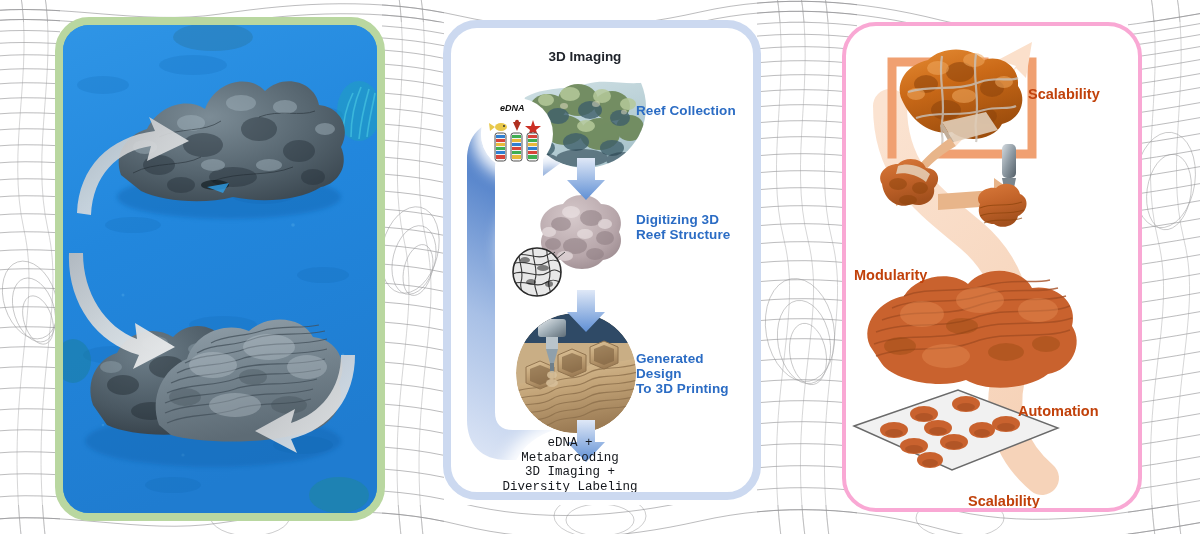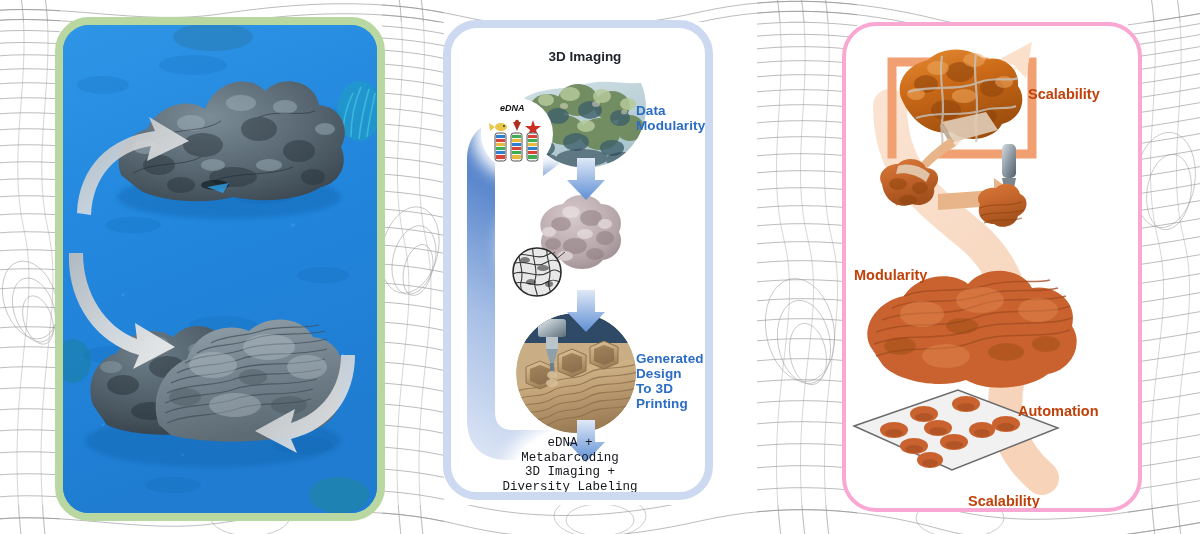--- a/index.html
+++ b/index.html
@@ -21,21 +21,21 @@
   .panel-reef{
     left:55px;top:17px;width:330px;height:504px;
     border:8px solid #b9d7a0;background:#2b8fe0;
     overflow:hidden;
   }
   .sea{position:absolute;inset:0;}
   .sea svg{display:block;width:100%;height:100%;}
 
   
   .panel-pipeline{
-    left:443px;top:20px;width:270px;height:480px;
+    left:443px;top:20px;width:318px;height:480px;
     border:8px solid #ccd9f0;background:#ffffff;
   }
   .pipeline-inner{position:absolute;inset:0;overflow:hidden;border-radius:26px;}
 
   
   .panel-features{
     left:842px;top:22px;width:300px;height:490px;
     border:4px solid #f9a8d4;background:#ffffff;
   }
   .features-inner{position:absolute;inset:0;overflow:hidden;border-radius:27px;}
@@ -471,21 +471,21 @@
               <rect x="47" y="45" width="9" height="3" fill="#e8b93a"></rect>
                 <rect x="47" y="49" width="9" height="3" fill="#2f7fd1"></rect>
               <rect x="47" y="53" width="9" height="3" fill="#d8443a"></rect>
                 <rect x="47" y="57" width="9" height="4" fill="#3fae52"></rect>
             </g>
           </g>
         </svg>
       </div>
       <div class="edna-label" style="left:49px;top:75px;font-style:italic;">eDNA</div>
 
-      <div class="stage-label" style="left:185px;top:75px;">Data Modularity</div>
+      <div class="stage-label" style="left:185px;top:75px;">Reef Collection</div>
 
       <div class="arrow-svg" style="left:115px;top:130px;width:40px;height:42px;">
         <svg viewBox="0 0 40 42" xmlns="http://www.w3.org/2000/svg">
           <defs>
               <linearGradient id="ag1" x1="0" y1="0" x2="0" y2="1">
             <stop offset="0" stop-color="#dfe8f7"></stop>
                 <stop offset="1" stop-color="#5f8fd4"></stop>
               </linearGradient>
             </defs>
           <path d="M11 0 L 29 0 L 29 22 L 39 22 L 20 42 L 1 22 L 11 22 Z" fill="url(#ag1)"></path>
@@ -544,20 +544,22 @@
             <g fill="#111" opacity="0.5">
               <ellipse cx="16" cy="74" rx="5" ry="3"></ellipse>
                 <ellipse cx="34" cy="82" rx="6" ry="3"></ellipse>
               <ellipse cx="22" cy="96" rx="5" ry="3"></ellipse>
                 <ellipse cx="40" cy="98" rx="4" ry="3"></ellipse>
             </g>
           </g>
           <circle cx="28" cy="86" r="24" fill="none" stroke="#2a2a2a" stroke-width="1.6"></circle>
         </svg>
       </div>
+      <div class="stage-label" style="left:185px;top:184px;">Digitizing 3D
+Reef Structure</div>
 
       <div class="arrow-svg" style="left:115px;top:262px;width:40px;height:42px;">
         <svg viewBox="0 0 40 42" xmlns="http://www.w3.org/2000/svg">
           <defs>
               <linearGradient id="ag2" x1="0" y1="0" x2="0" y2="1">
             <stop offset="0" stop-color="#dfe8f7"></stop>
                 <stop offset="1" stop-color="#5f8fd4"></stop>
               </linearGradient>
             </defs>
           <path d="M11 0 L 29 0 L 29 22 L 39 22 L 20 42 L 1 22 L 11 22 Z" fill="url(#ag2)"></path>

